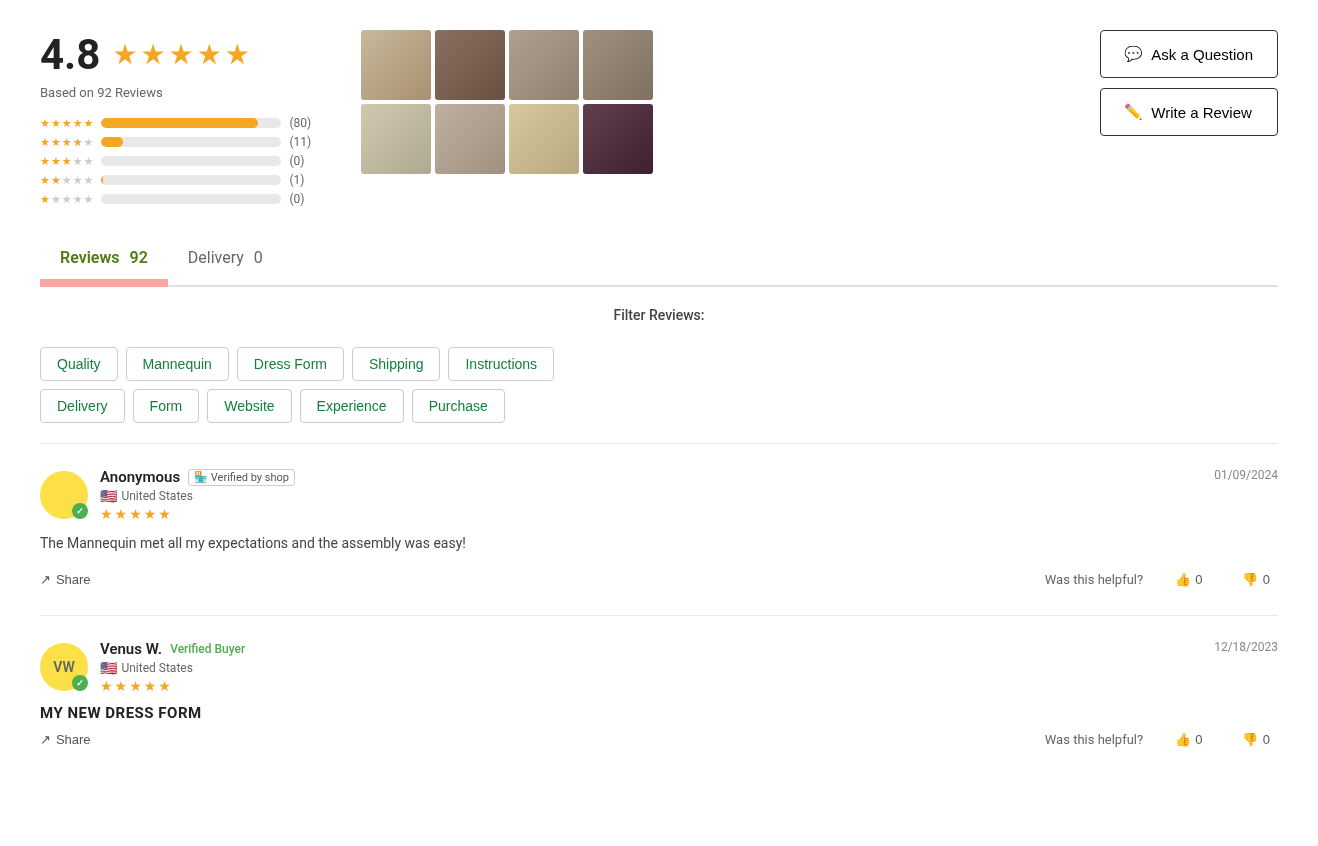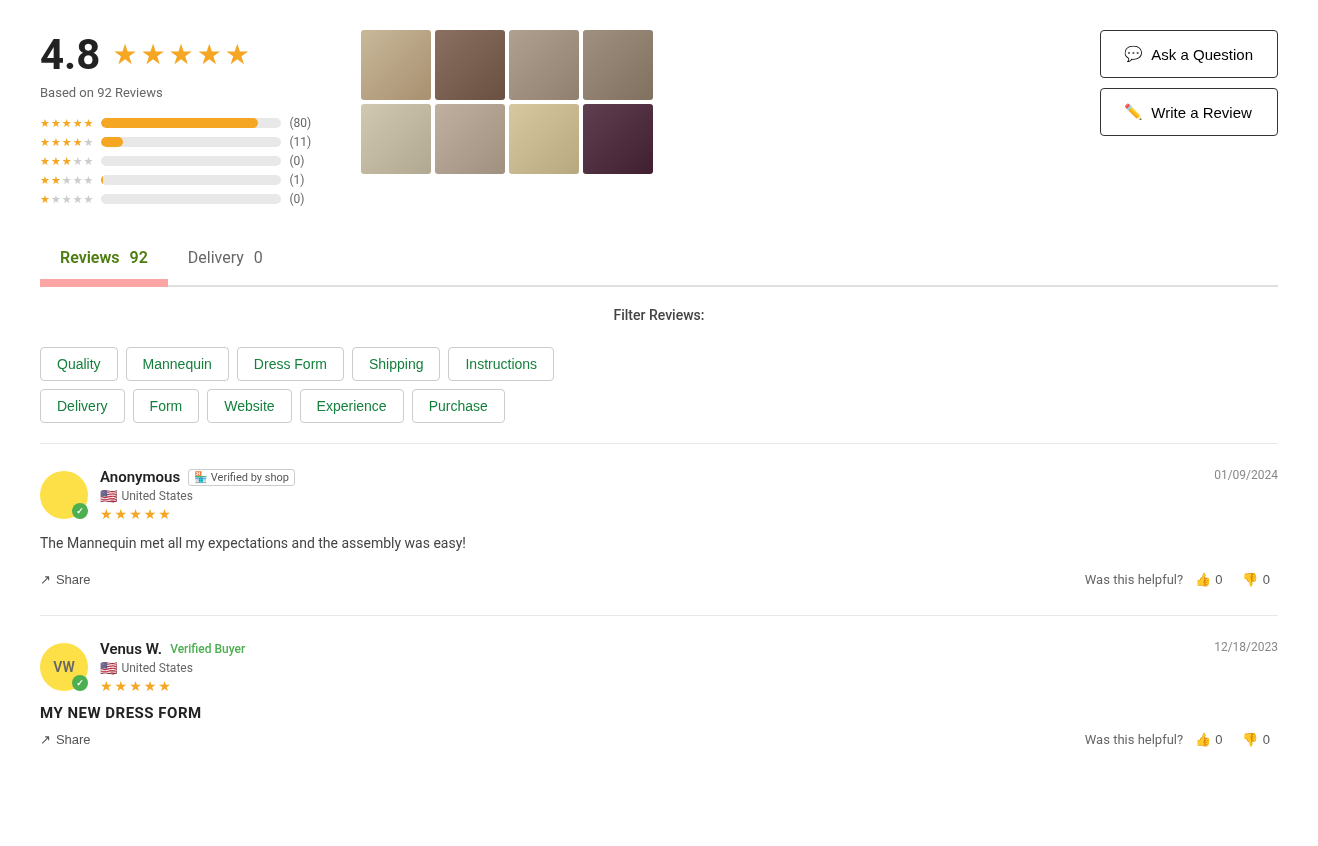--- a/index.html
+++ b/index.html
@@ -71,21 +71,21 @@
     .flag { font-size: 14px; }
     .review-stars { display: flex; gap: 2px; }
     .star-sm { color: #f5a623; font-size: 14px; }
     .review-date { font-size: 12px; color: #888; }
 
     .review-title { font-size: 15px; font-weight: 700; color: #222; margin: 10px 0 6px; text-transform: uppercase; letter-spacing: 0.5px; }
     .review-body { font-size: 14px; color: #444; line-height: 1.6; margin-bottom: 14px; }
 
     .review-footer { display: flex; justify-content: space-between; align-items: center; }
     .share-btn { display: flex; align-items: center; gap: 5px; font-size: 13px; color: #555; cursor: pointer; background: none; border: none; }
-    .helpful { display: flex; align-items: center; gap: 4px; font-size: 13px; color: #555; }
+    .helpful { display: flex; align-items: center; gap: 24px; font-size: 13px; color: #555; }
     .helpful-label { color: #666; }
     .helpful-btn { display: flex; align-items: center; gap: 4px; cursor: pointer; background: none; border: none; font-size: 13px; color: #555; padding: 4px 8px; border-radius: 3px; }
   </style>
 </head>
 <body>
 
 <div class="container">
 
   <div class="header-section">
 

